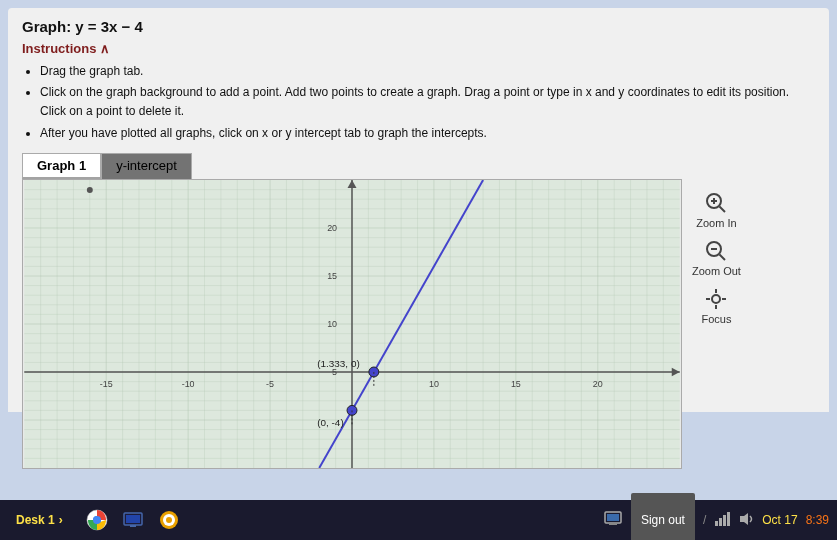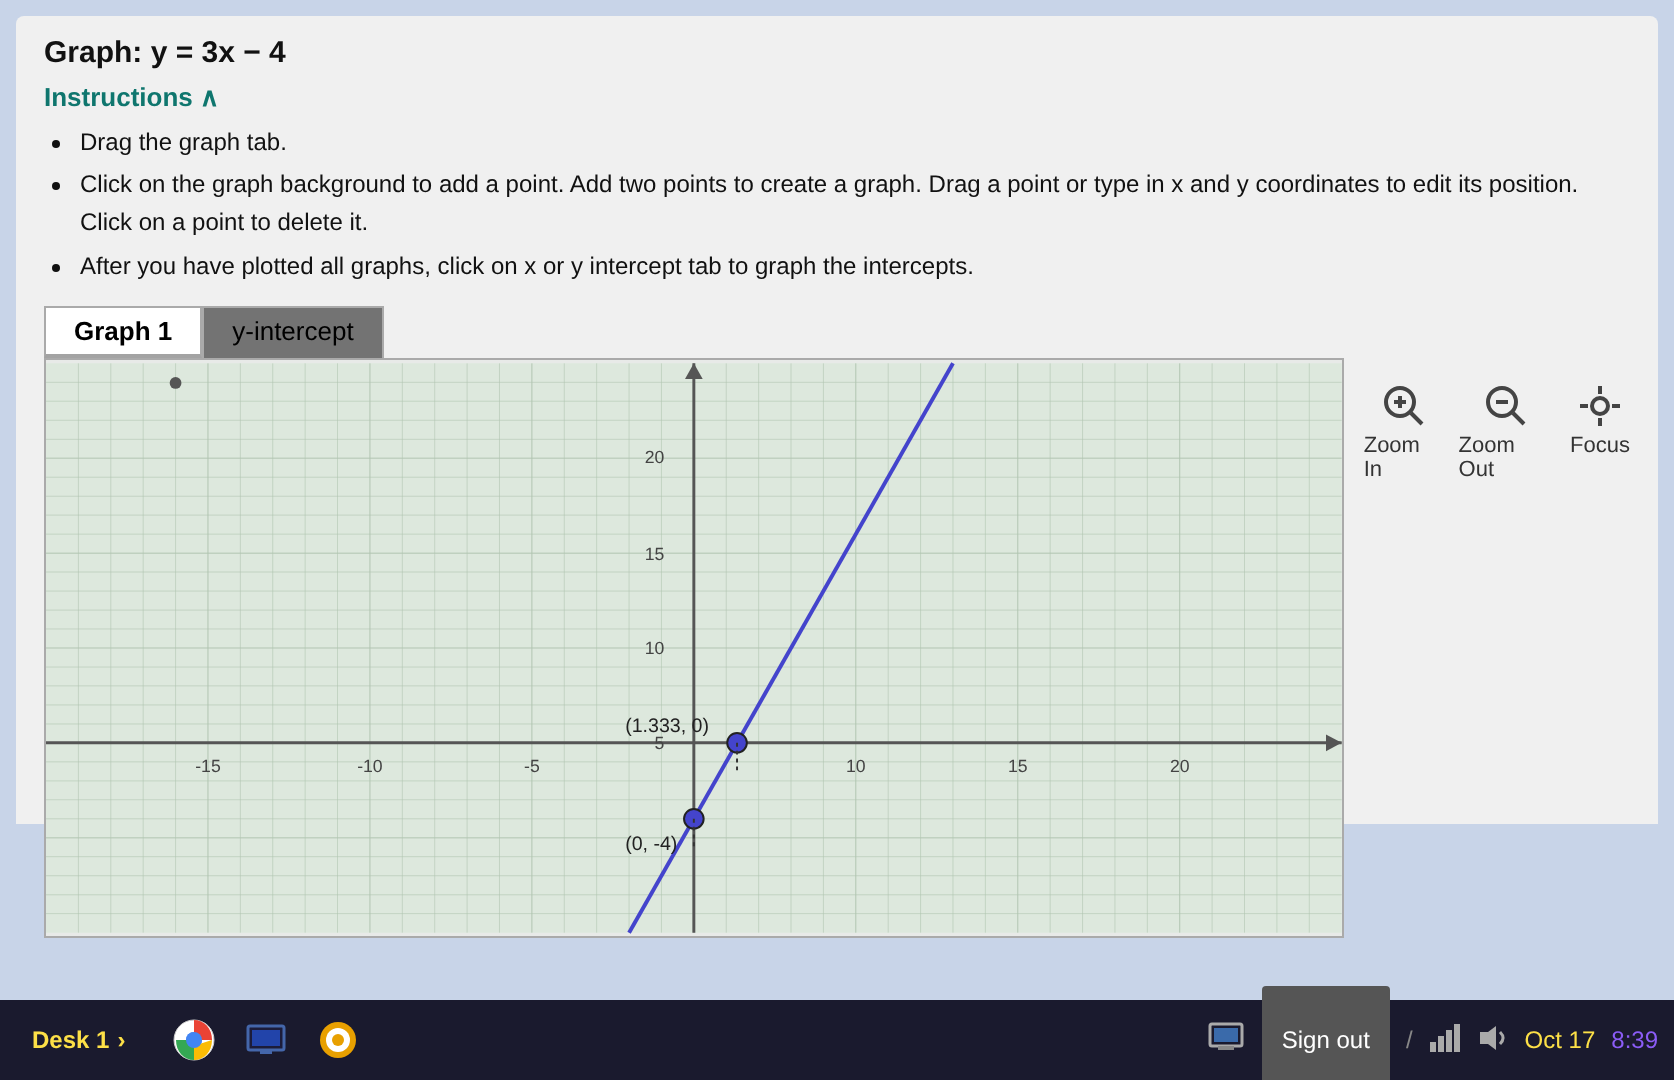--- a/index.html
+++ b/index.html
@@ -20,21 +20,21 @@
       height: 404px;
       position: relative;
     }
     .problem-title {
       font-size: 15px;
       font-weight: bold;
       margin-bottom: 6px;
       color: #111;
     }
     .instructions-toggle {
-      color: #0f766e;
+      color: #7f1d1d;
       font-size: 13px;
       font-weight: bold;
       cursor: pointer;
       margin-bottom: 6px;
       display: flex;
       align-items: center;
       gap: 4px;
     }
     .instructions-list {
       list-style: disc;
@@ -77,21 +77,22 @@
       height: 290px;
       position: relative;
       overflow: hidden;
     }
     .graph-svg {
       width: 100%;
       height: 100%;
     }
     .graph-controls {
       display: flex;
-      flex-direction: row;
+      flex-direction: column;
+      align-items: center;
       gap: 8px;
       padding-top: 10px;
     }
     .control-btn {
       display: flex;
       flex-direction: column;
       align-items: center;
       cursor: pointer;
       font-size: 11px;
       color: #333;
@@ -391,15 +392,15 @@
       </svg>
     </div>
 
     <div>
       <svg width="16" height="16" viewBox="0 0 16 16">
         <polygon points="2,5 6,5 10,2 10,14 6,11 2,11" fill="#aaa"></polygon>
         <path d="M12 5 C14 7 14 9 12 11" fill="none" stroke="#aaa" stroke-width="1.5"></path>
       </svg>
     </div>
     <span style="color:#fde047">Oct 17</span>
-    <span style="color:#8b5cf6">8:39</span>
+    <span style="color:#f97316">8:39</span>
   </div>
 </div>
 
 </body></html>

